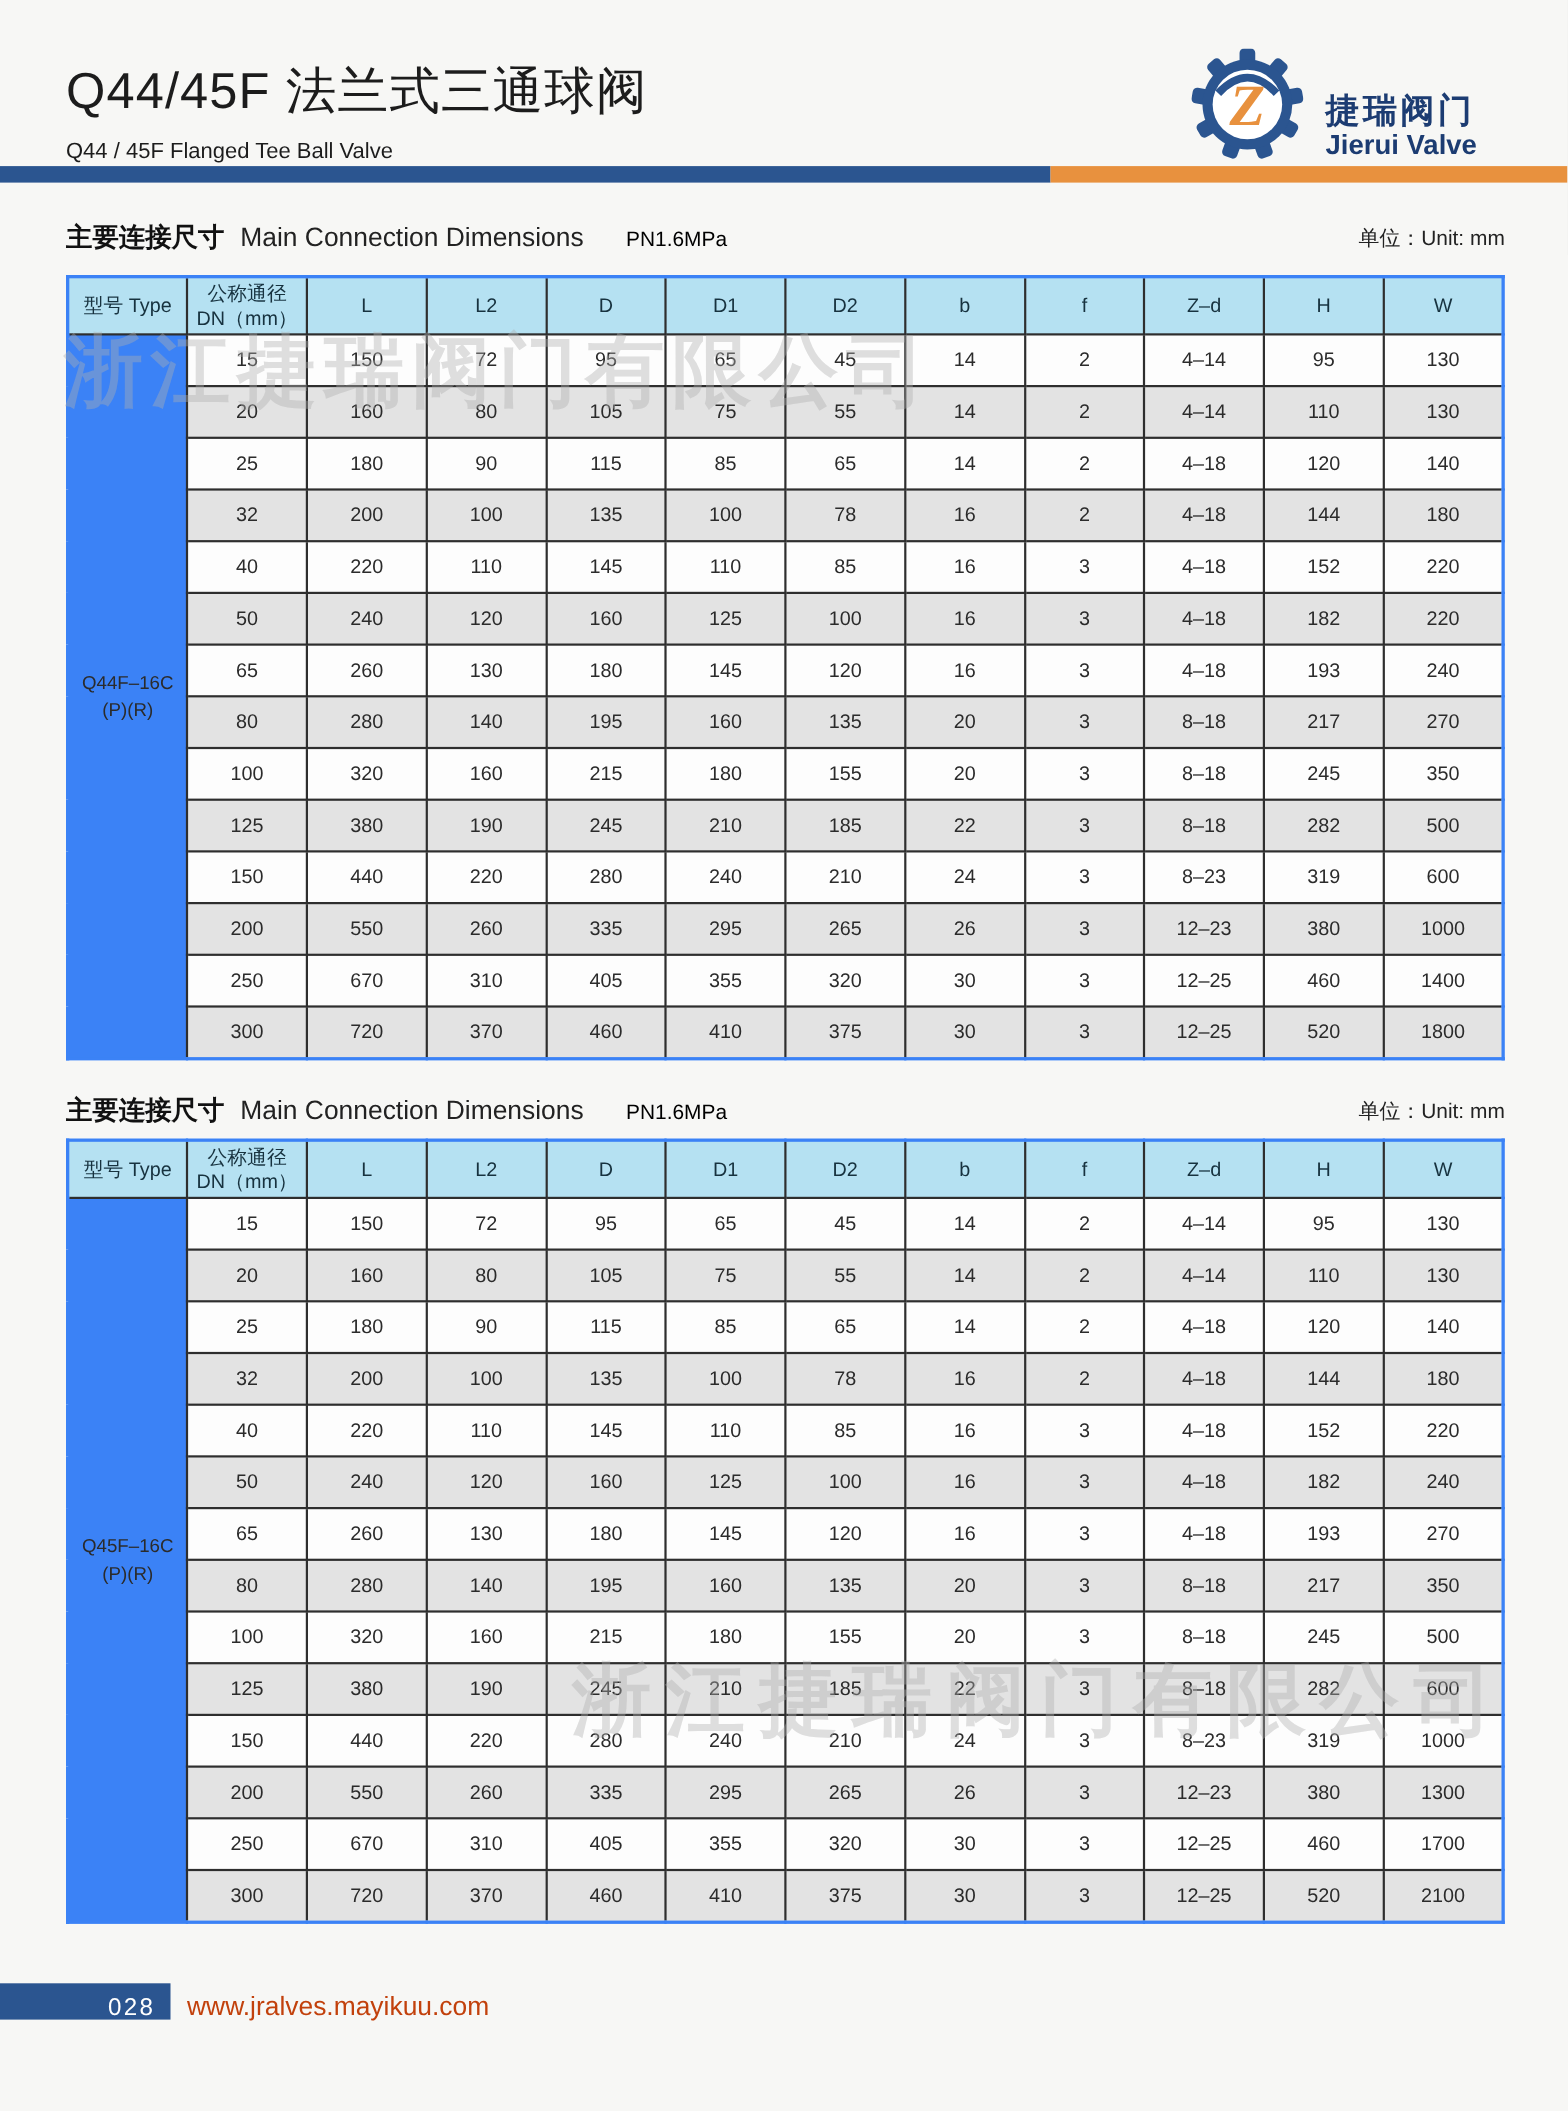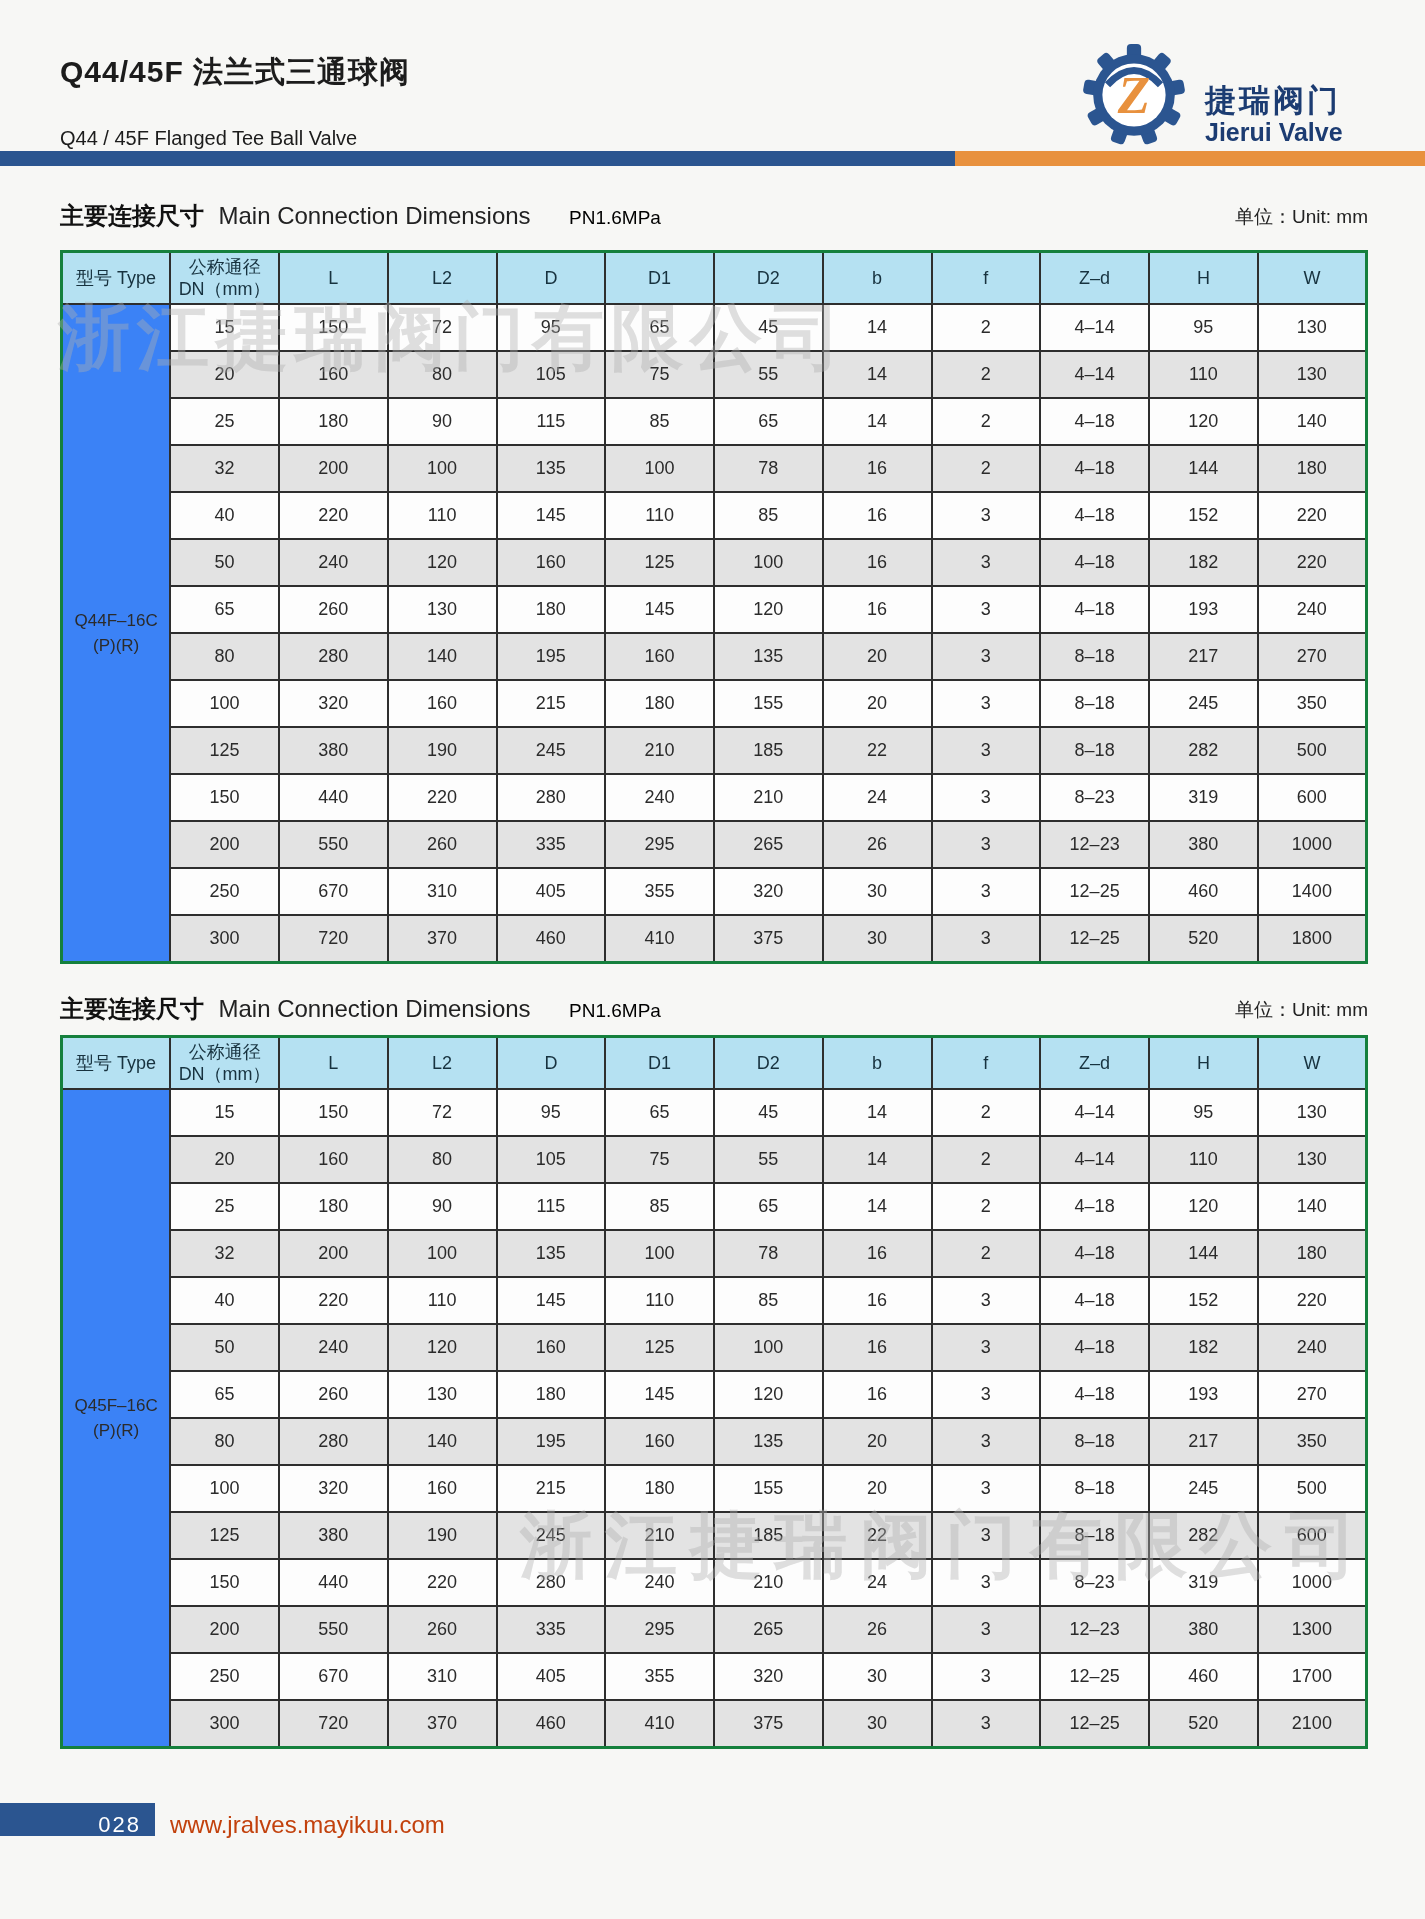--- a/index.html
+++ b/index.html
@@ -2,40 +2,40 @@
 <html><head>
 <meta charset="utf-8">
 <style>
   html,body { margin:0; padding:0; }
   body { font-family:"Liberation Sans", sans-serif; background:#e9e9e9; }
   .page {
     position:relative; width:1425px; height:1919px; margin:0 auto;
     background:#f7f7f5; overflow:hidden;
   }
   
-  .main-title { position:absolute; left:60px; top:52px; font-size:30px; font-weight:bold; color:#1c1c1c; letter-spacing:1px; }
+  .main-title { position:absolute; left:60px; top:52px; font-size:46px; font-weight:normal; color:#1c1c1c; letter-spacing:1px; }
   .sub-title  { position:absolute; left:60px; top:99px; font-size:20px; font-weight:normal; color:#1c1c1c;margin-top:28px; }
   .logo { position:absolute; left:1083px; top:42px; width:300px; height:108px; }
   .logo svg { position:absolute; left:0; top:2px; width:102px; height:102px; }
   .brand-cn { position:absolute; left:122px; top:38px; font-size:31px; font-weight:bold; color:#1c3c72; letter-spacing:3px; }
   .brand-en { position:absolute; left:122px; top:76px; font-size:25px; font-weight:bold; color:#1c3c72; }
   .divider { position:absolute; left:0; top:151px; width:1425px; height:15px; }
   .divider .blue   { position:absolute; left:0; top:0; width:955px; height:15px; background:#2b5590; }
   .divider .orange { position:absolute; left:955px; top:0; width:470px; height:15px; background:#e8913e; }
   
   .section-title { position:absolute; left:60px; width:1308px; height:32px; }
   .st-cn { font-size:24px; font-weight:bold; color:#111; }
   .st-en { font-size:24px; color:#222; margin-left:10px; }
   .st-pn { font-size:19px; color:#000000; margin-left:34px; }
   .st-unit { position:absolute; right:0; top:4px; font-size:19px; color:#222; }
   #section-title-1 { top:200px; }
   #section-title-2 { top:993px; }
   
   .dim-table { position:absolute; left:60px; border-collapse:collapse; table-layout:fixed;
-               width:1308px; background:#fdfdfd; border:3px solid #15803d; }
+               width:1308px; background:#fdfdfd; border:3px solid #3b82f6; }
   #table-1 { top:250px; }
   #table-2 { top:1035px; }
   .dim-table th, .dim-table td { border:2px solid #2e2e2e; text-align:center; vertical-align:middle; padding:0; }
   .dim-table th { height:50px; background:#b5e1f2; font-size:18px; font-weight:normal; color:#17323f; line-height:1.25; }
   .dim-table td { height:45px; font-size:18px; color:#2b2b2b; }
   .dim-table tr.alt td { background:#e3e3e3; }
   .dim-table td.type-cell { background:#3b82f6; font-size:17px; color:#2b2b2b; line-height:1.5; }
   
   .watermark { position:absolute; font-size:72px; font-weight:bold; white-space:nowrap;
                color:rgba(176,176,176,0.40); letter-spacing:7px; z-index:5; pointer-events:none; }

